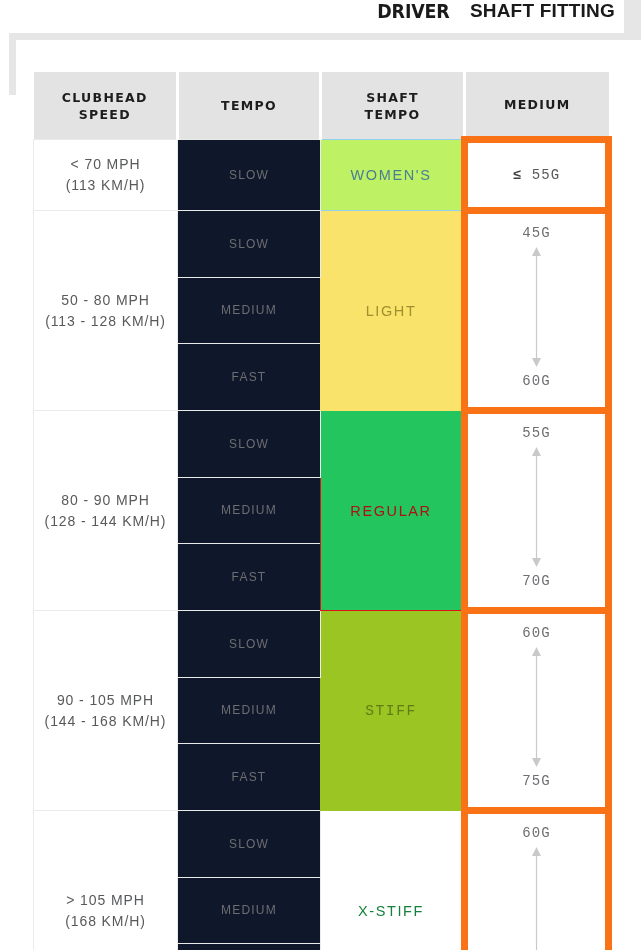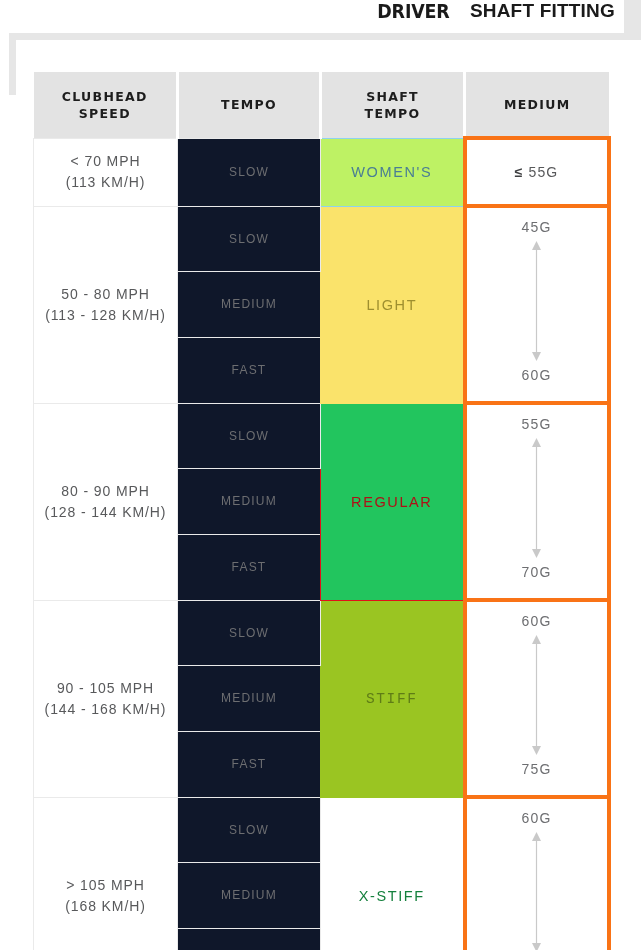--- a/index.html
+++ b/index.html
@@ -129,25 +129,26 @@
     letter-spacing: 1.6px;
     border: 1px solid #eaeaea;
   }
   .flex-womens { background: #bef264; color: #4a7e94; border-color: #8ed2ef; }
   .flex-light  { background: #fae36b; color: #9e8f2f; border-color: #fae36b; }
   .flex-reg    { background: #22c55e; color: #ad1117; border-color: #e21019; }
   .flex-stiff  { background: #9ac522; color: #5f7d16; border-color: #9ac522; font-family: Liberation Mono, monospace; }
   .flex-xstiff { background: #ffffff; color: #15803d; }
 
   .weight-cell {
-    border: 4px solid #f97316;
+    border: 7px solid #f97316;
     background: #ffffff;
     font-size: 14px;
     letter-spacing: 1.1px;
     color: #6d6e71;
+    font-family: Liberation Mono, monospace;
   }
   .weight-single { font-size: 14px; color: #58595b; }
   .weight-single .lte { font-weight: 700; color: #3f4042; }
 
   
   .wrange {
     display: flex;
     flex-direction: column;
     align-items: center;
     justify-content: space-between;

